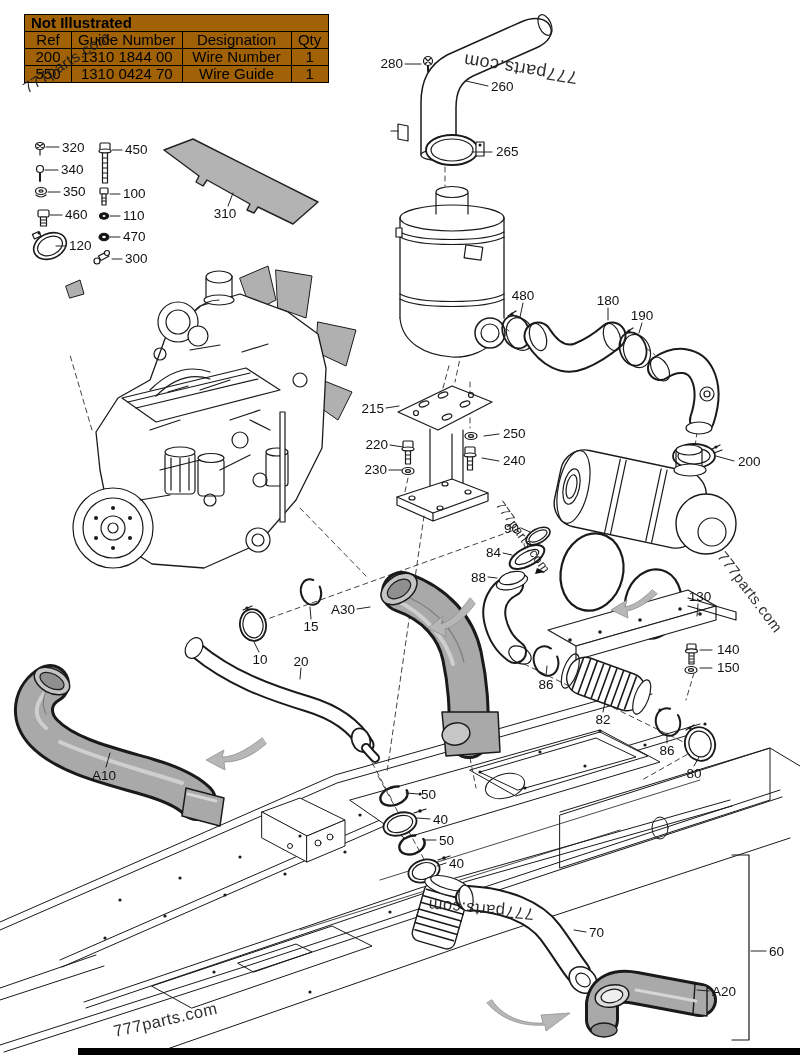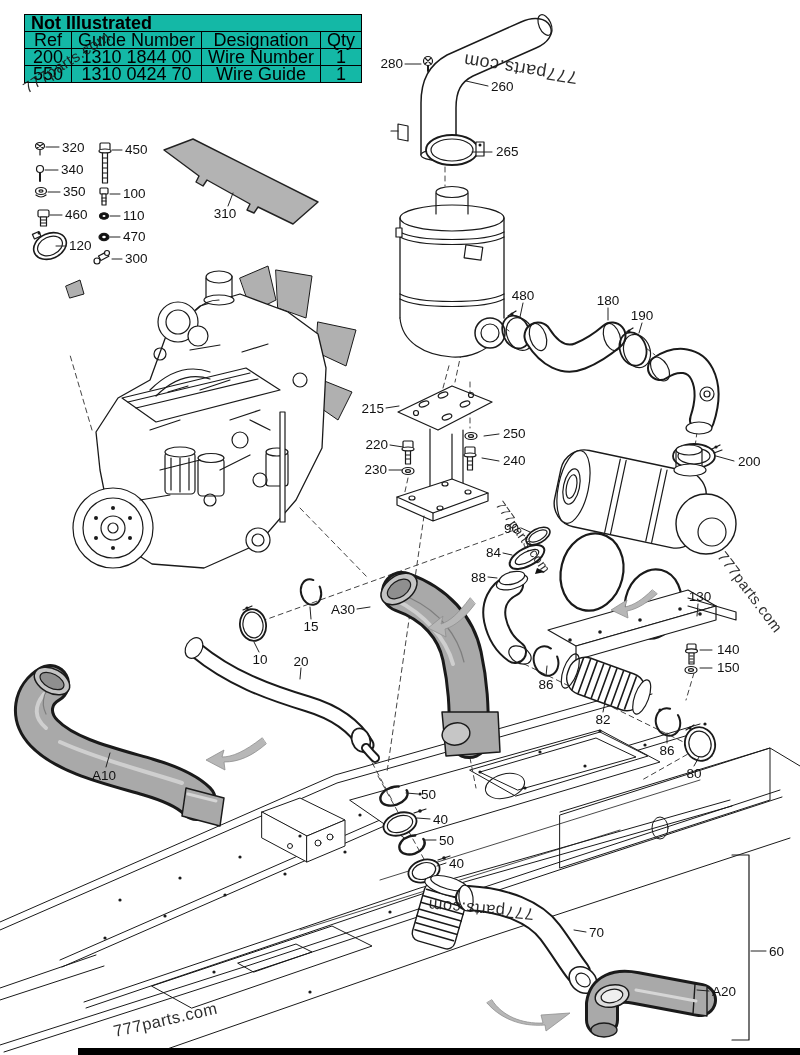--- a/index.html
+++ b/index.html
@@ -1,22 +1,22 @@
 <!DOCTYPE html>
 <html><head>
 <meta charset="utf-8">
 <style>
   html,body{margin:0;padding:0;background:#fff;}
   #stage{position:relative;width:800px;height:1055px;background:#fff;overflow:hidden;
          font-family:"Liberation Sans",sans-serif;}
   svg{position:absolute;left:0;top:0;}
   svg *{vector-effect:none;}
   .cl{font-family:"Liberation Sans",sans-serif;font-size:13.5px;fill:#111;}
-  table.ni{position:absolute;left:24px;top:14px;border-collapse:collapse;background:#14b8a6;
-           font-size:18px;color:#000;z-index:5;}
+  table.ni{position:absolute;left:24px;top:14px;border-collapse:collapse;background:#a16207;
+           font-size:15px;color:#000;z-index:5;}
   table.ni th,table.ni td{border:1.2px solid #000;padding:0 6px;height:16px;line-height:16px;
            white-space:nowrap;text-align:center;font-weight:normal;}
   table.ni th.t{font-weight:bold;text-align:left;}
   table.ni th.h{font-weight:normal;}
   .wm{position:absolute;color:#1b1b1b;font-weight:500;letter-spacing:.5px;z-index:6;
       white-space:nowrap;opacity:.92;}
   .bar{position:absolute;left:78px;top:1048px;width:722px;height:7px;background:#000;z-index:7;}
 </style>
 </head>
 <body>

